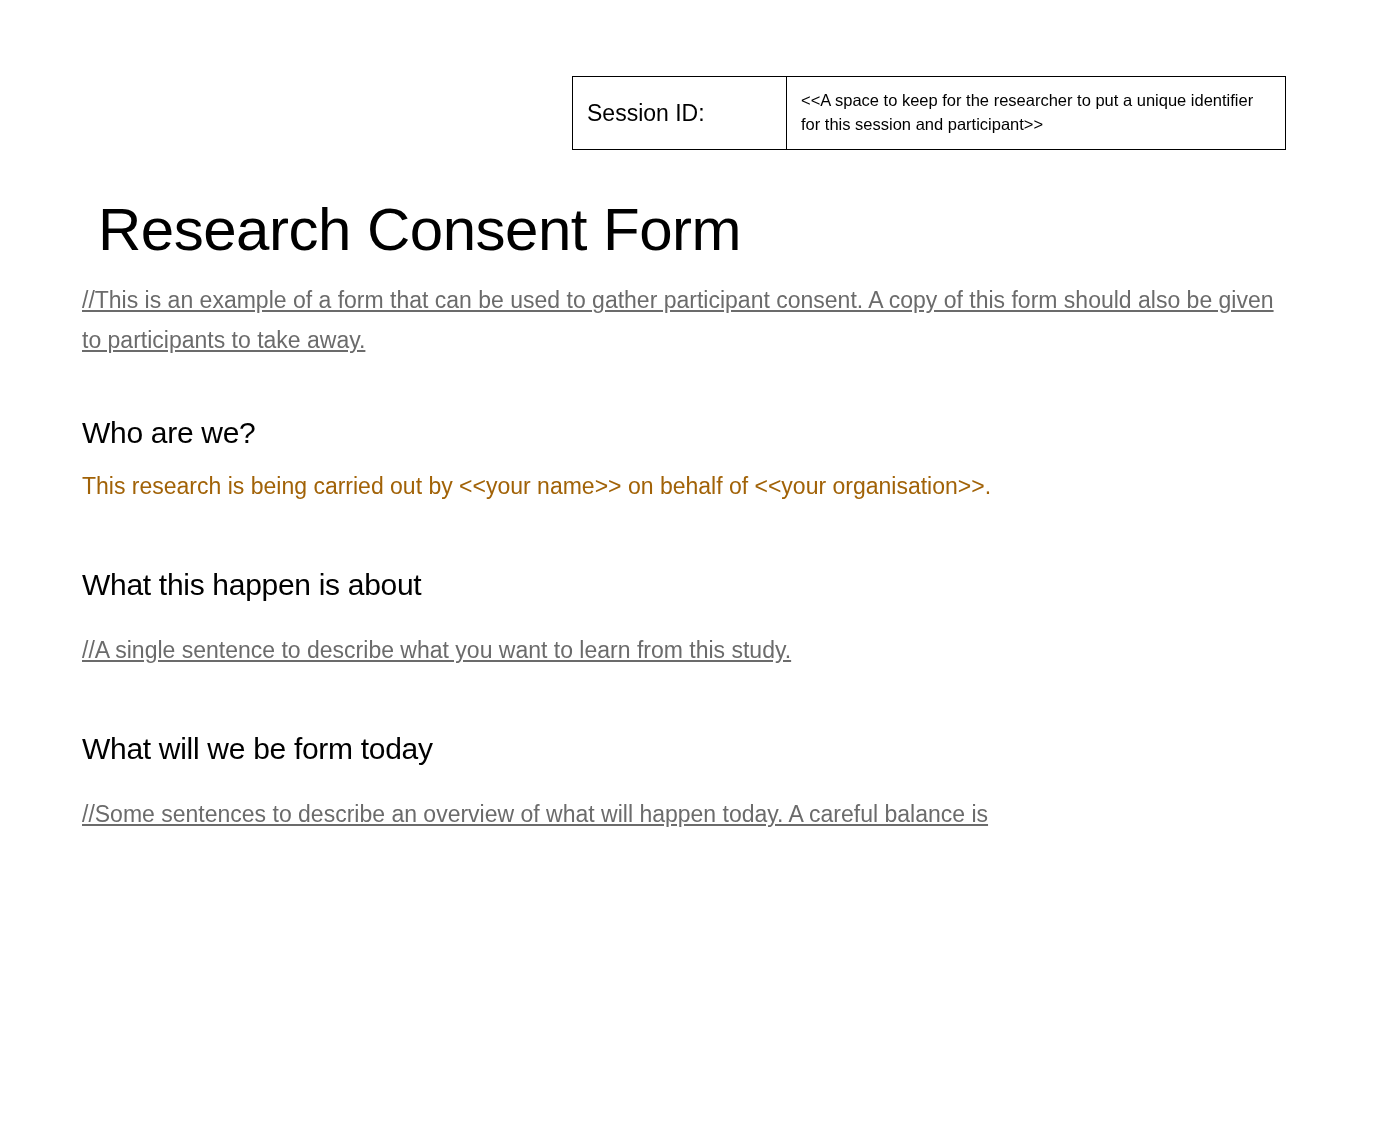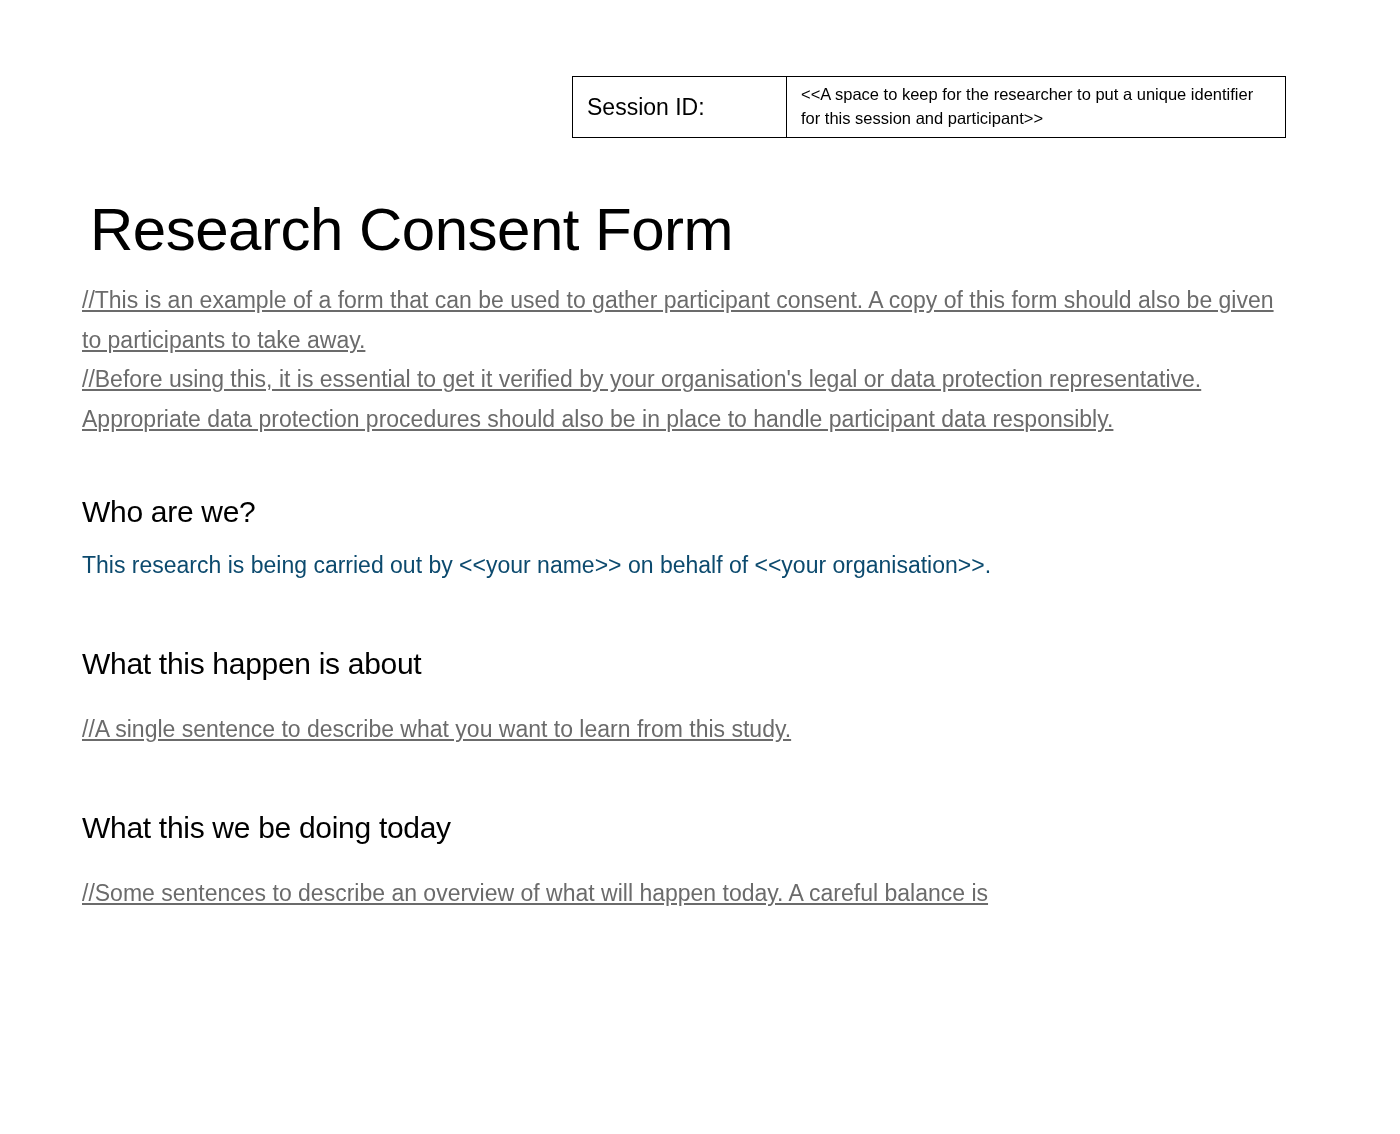--- a/index.html
+++ b/index.html
@@ -26,21 +26,21 @@
     position: absolute;
     left: 572px;
     top: 76px;
     width: 714px;
     border-collapse: collapse;
     table-layout: fixed;
   }
   .session-table td {
     border: 1px solid #000000;
     vertical-align: middle;
-    padding: 6px 14px;
+    padding: 12px 14px;
   }
   .session-label-cell {
     width: 185px;
     font-size: 23px;
     line-height: 1.25;
   }
   .session-value-cell {
     font-size: 16.5px;
     line-height: 1.45;
     margin-top: 43px;
@@ -51,21 +51,21 @@
     position: absolute;
     left: 82px;
     top: 196px;
     width: 1200px;
   }
 
   h1.title {
     font-size: 60px;
     font-weight: normal;
     line-height: 1.12;
-    margin: 0 0 18px 8px;
+    margin: 0 0 18px 16px;
     letter-spacing: -0.5px;
   }
 
   h2.heading {
     font-size: 30px;
     font-weight: normal;
     line-height: 1.15;
     margin: 0;
     letter-spacing: -0.3px;
   }
@@ -73,21 +73,21 @@
   p.body-text {
     font-size: 23px;
     line-height: 1.72;
     margin: 0;
   }
   p.grey {
     color: #6b6b6b;
     text-decoration: underline;
   }
   p.black {
-    color: #0c4a6e;
+    color: #a16207;
   }
   .italic {
     font-style: italic;
   }
 
   .space-lg { height: 56px; }
   .space-md { height: 28px; }
   .space-sm { height: 16px; }
   .space-xl { height: 62px; }
 </style>
@@ -103,34 +103,33 @@
       <td class="session-value-cell">&lt;&lt;A space to keep for the researcher to put a unique identifier for this session and participant&gt;&gt;</td>
     </tr>
   </tbody>
     </table>
 
   <div class="doc">
 
     <h1 class="title">Research Consent Form</h1>
 
     <p class="body-text grey">//This is an example of a form that can be used to gather participant consent. A copy of this form should also be given to participants to take away.</p>
-    <p class="body-text grey">//Before using this, it is essential to get it verified by your organisation's legal or data protection representative. Appropriate data protection procedures should also be in place to handle participant data responsibly.</p>
 
     <div class="space-lg"></div>
 
     <h2 class="heading">Who are we?</h2>
     <div class="space-sm"></div>
     <p class="body-text black">This research is being carried out by &lt;&lt;your name&gt;&gt; on behalf of &lt;&lt;your organisation&gt;&gt;.</p>
 
     <div class="space-xl"></div>
 
     <h2 class="heading">What this happen is about</h2>
     <div class="space-md"></div>
     <p class="body-text grey">//A single sentence to describe what you want to learn from this study.</p>
 
     <div class="space-xl"></div>
 
-    <h2 class="heading">What this we be doing today</h2>
+    <h2 class="heading">What will we be form today</h2>
     <div class="space-md"></div>
     <p class="body-text grey">//Some sentences to describe an overview of what will happen today. A careful balance is</p>
 
   </div>
 </div>
 
 </body></html>

